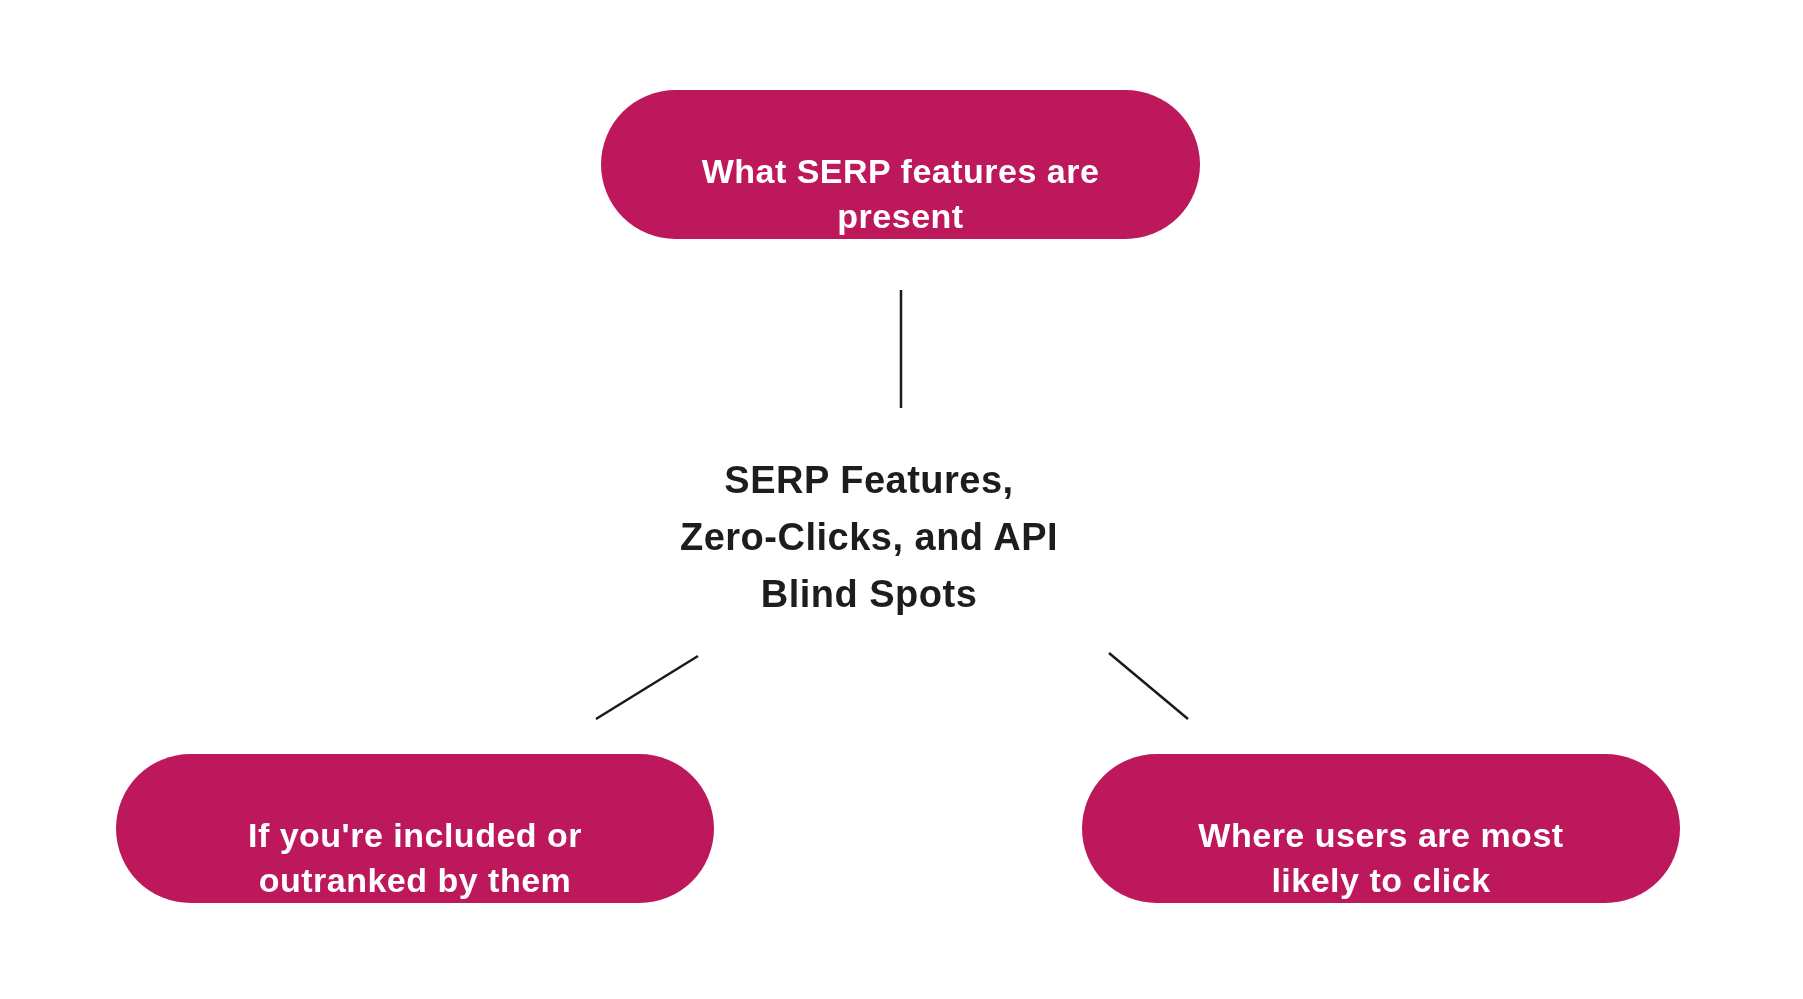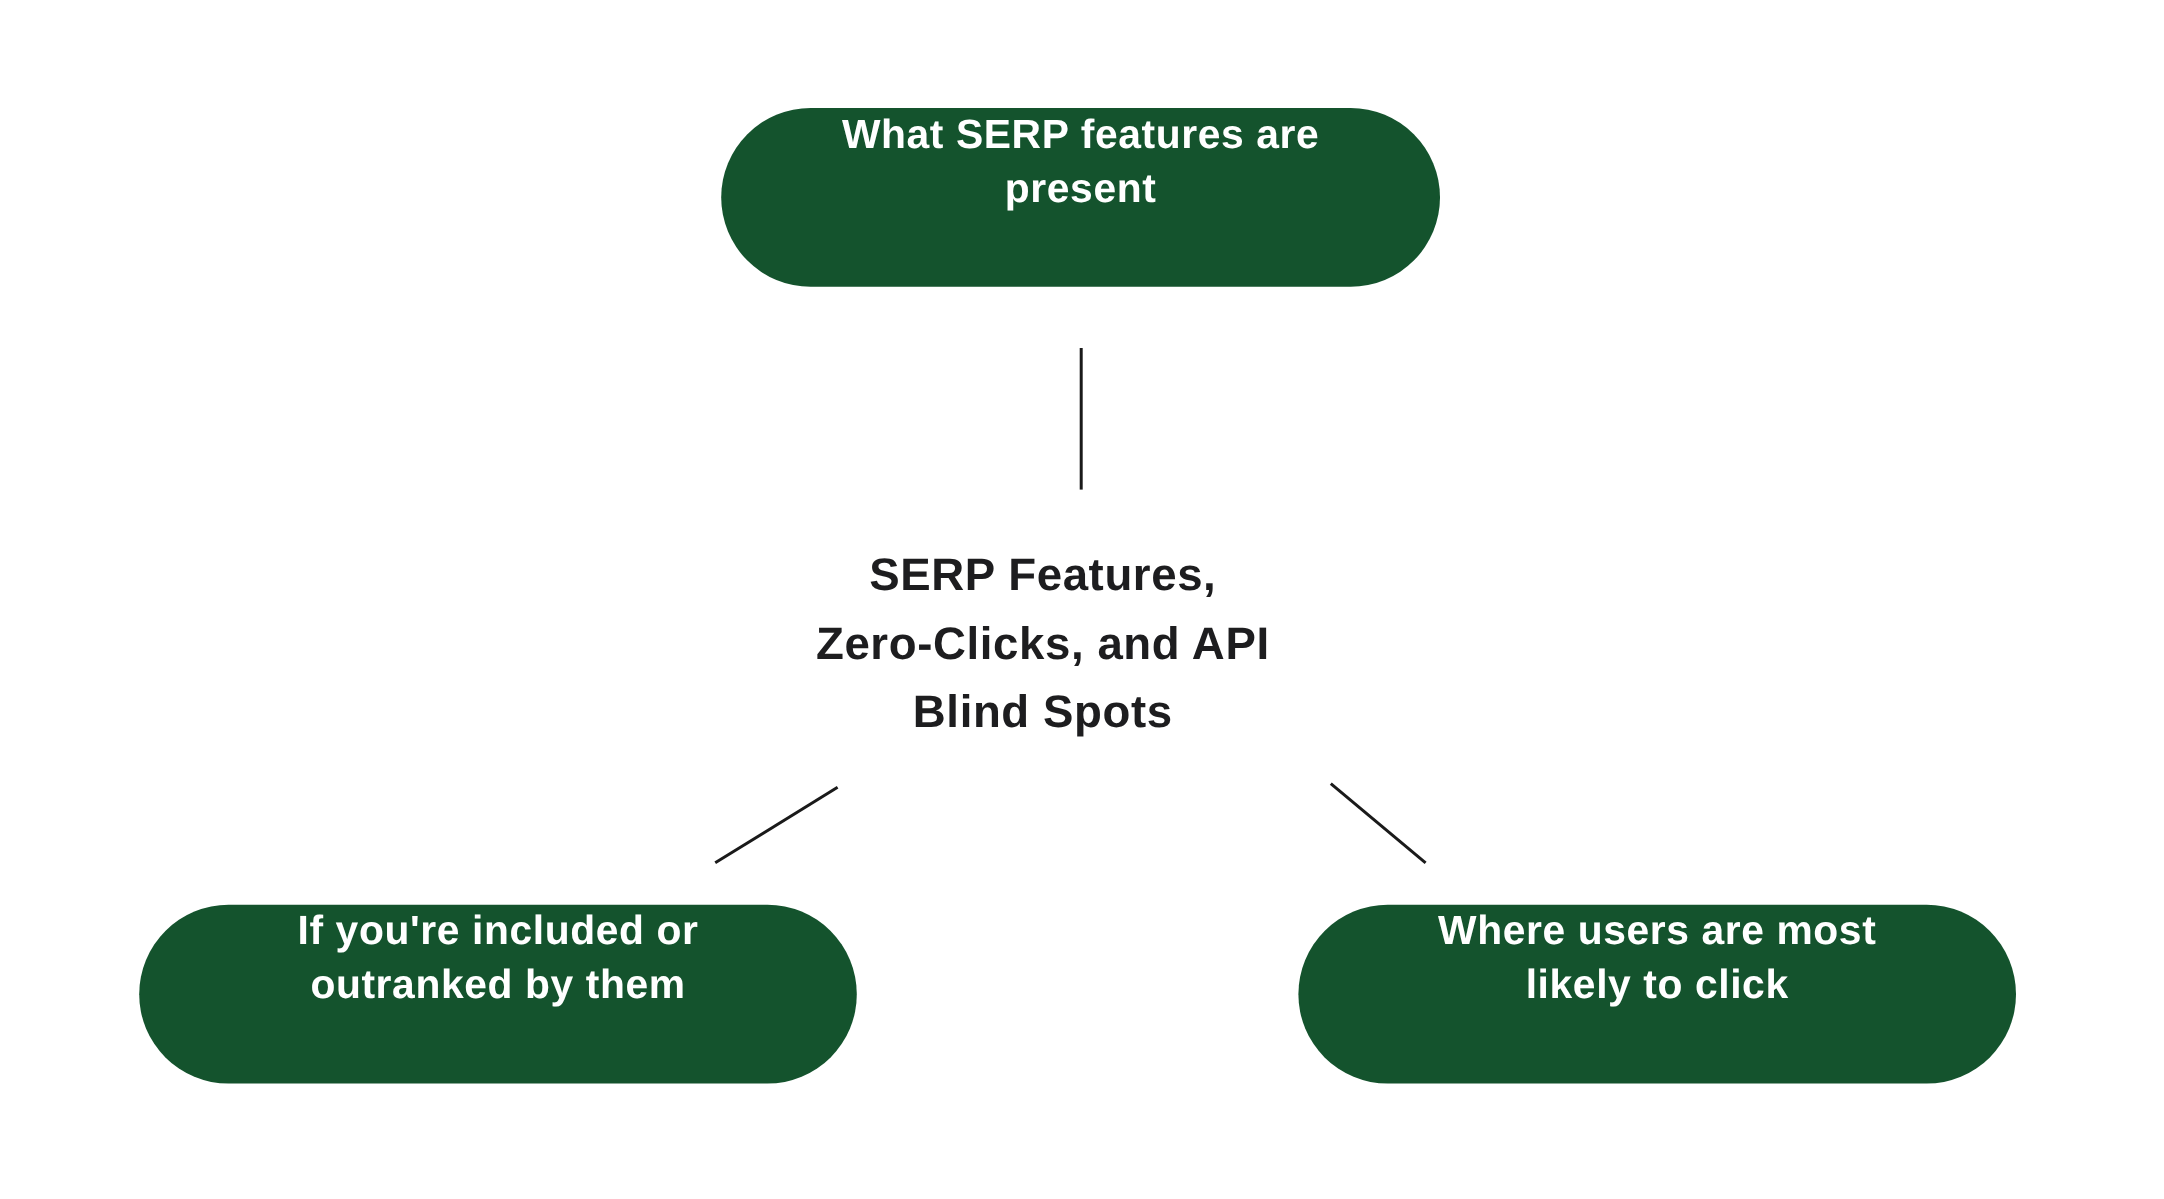--- a/index.html
+++ b/index.html
@@ -18,24 +18,24 @@
   .connectors {
     position: absolute;
     left: 0;
     top: 0;
     width: 1803px;
     height: 999px;
     pointer-events: none;
   }
   .pill {
     position: absolute;
-    background: #14532d;
+    background: #be185d;
     border-radius: 75px;
     display: flex;
-    align-items: flex-start;
+    align-items: flex-end;
     justify-content: center;
     text-align: center;
   }
   .pill-label {
     color: #ffffff;
     font-size: 34px;
     font-weight: 700;
     line-height: 1.32;
     letter-spacing: 0.5px;
     white-space: pre-line;

